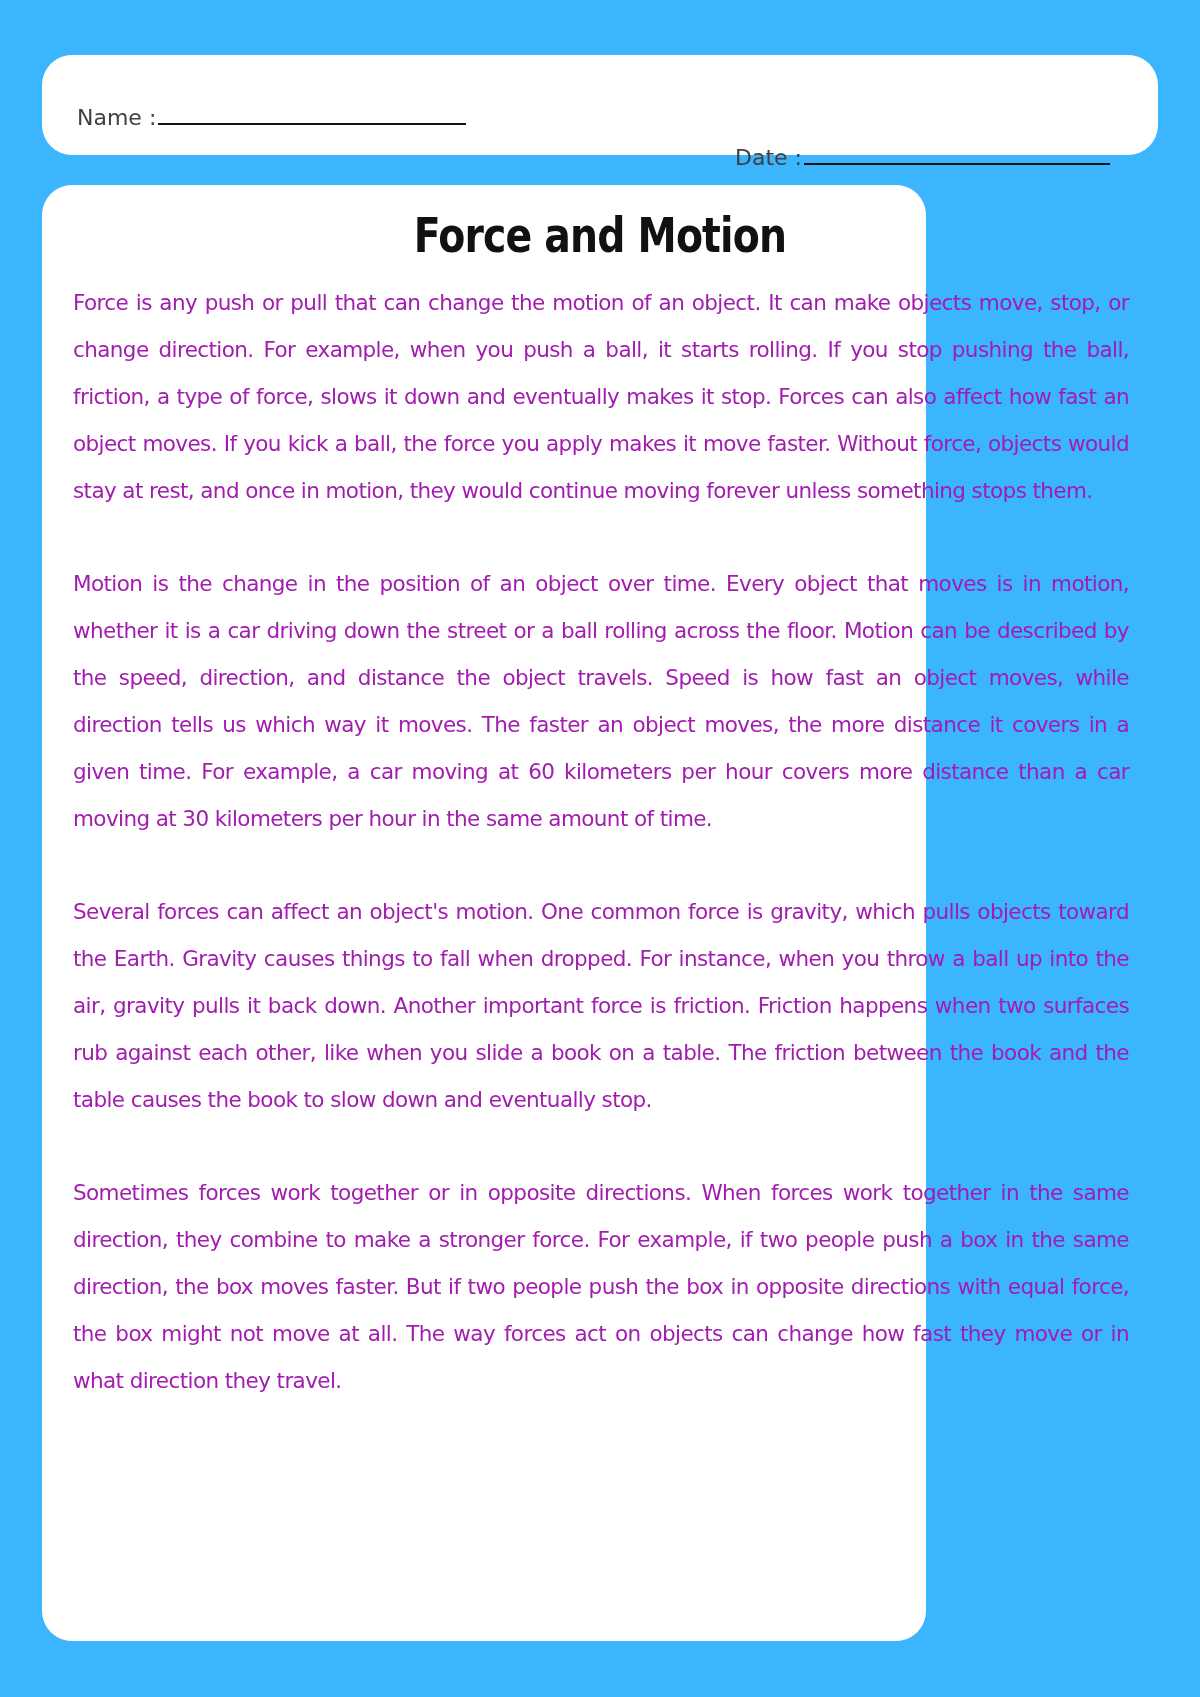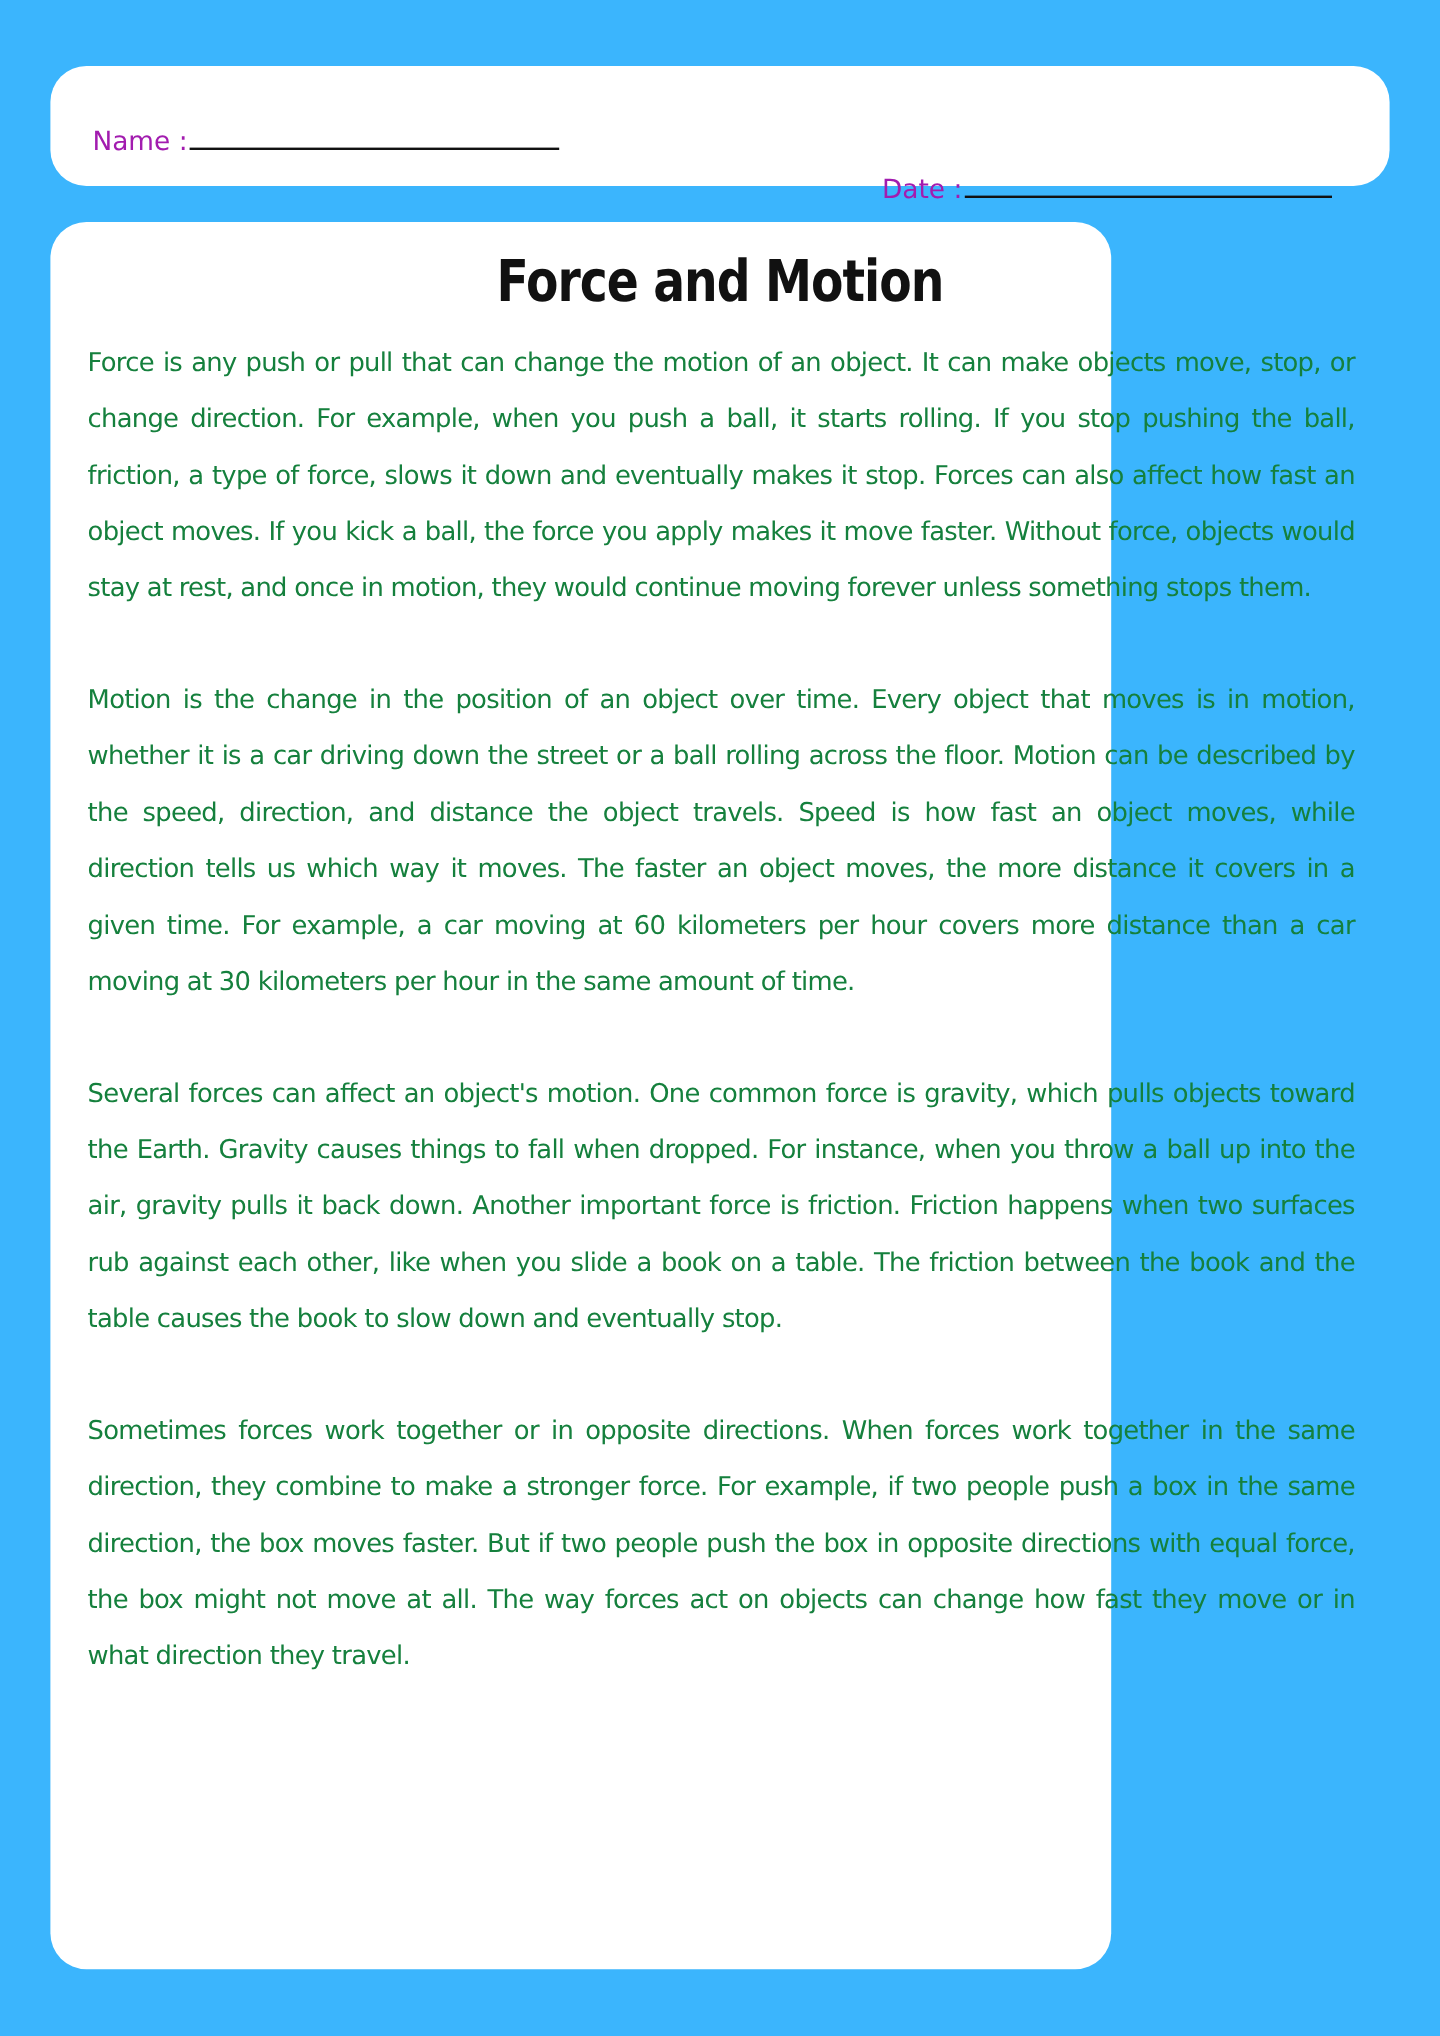--- a/index.html
+++ b/index.html
@@ -24,21 +24,21 @@
       background: #ffffff;
       border-radius: 30px;
     }
     .field {
       position: absolute;
       top: 50px;
       font-family: "DejaVu Sans", sans-serif;
       font-size: 22px;
       line-height: 26px;
       white-space: nowrap;
-      color: #a21caf;
+      color: #404040;
     }
     .field.name { left: 35px; }
     .field.date { left: 693px; margin-top: 40px; }
     .field .label { }
     .field .line {
       display: inline-block;
       border-bottom: 2px solid #111;
       height: 18px;
       vertical-align: baseline;
       margin-left: 2px;
@@ -75,21 +75,21 @@
       left: 31px;
       top: 94px;
       width: 1056px;
     }
     .para {
       font-family: "DejaVu Sans", sans-serif;
       font-size: 21.5px;
       line-height: 47px;
       text-align: justify;
       margin: 0 0 46px 0;
-      color: #15803d;
+      color: #a21caf;
       letter-spacing: -0.6px;
       word-spacing: 0px;
     }
   </style>
 </head>
 <body>
 
 <div class="header-card">
   <div class="field name">
     <span class="label">Name :</span><span class="line"></span>

